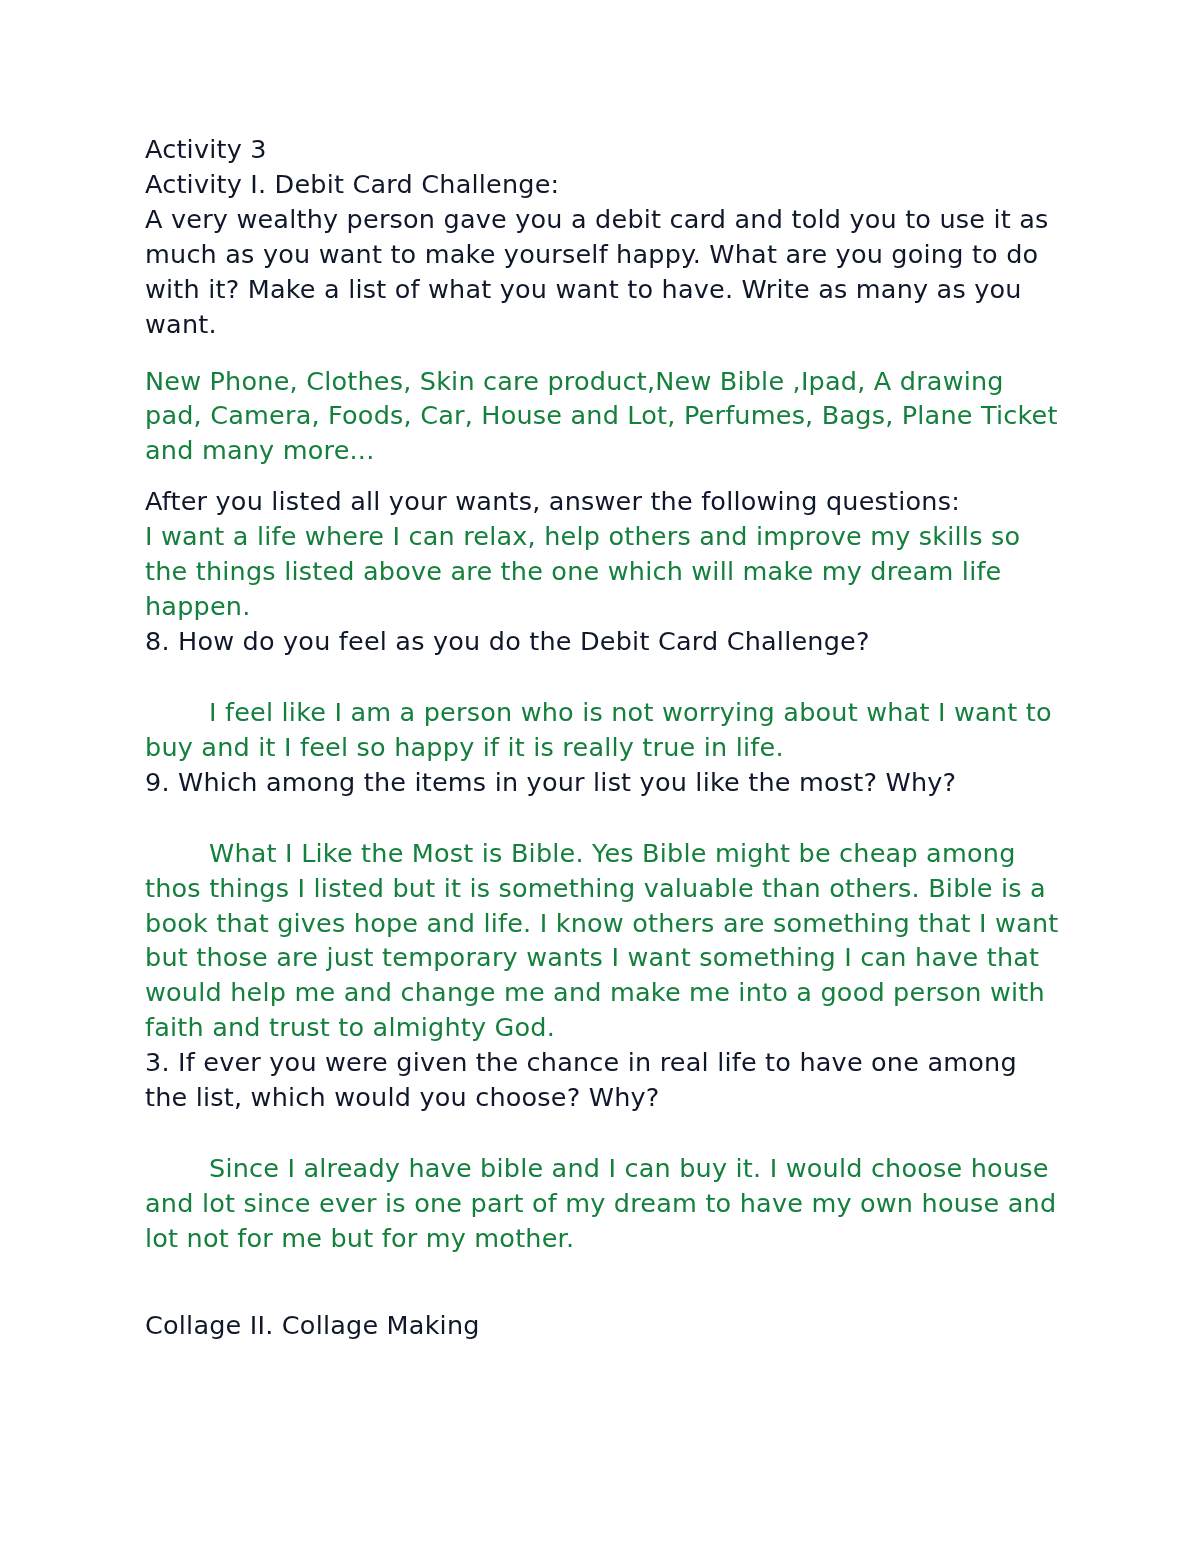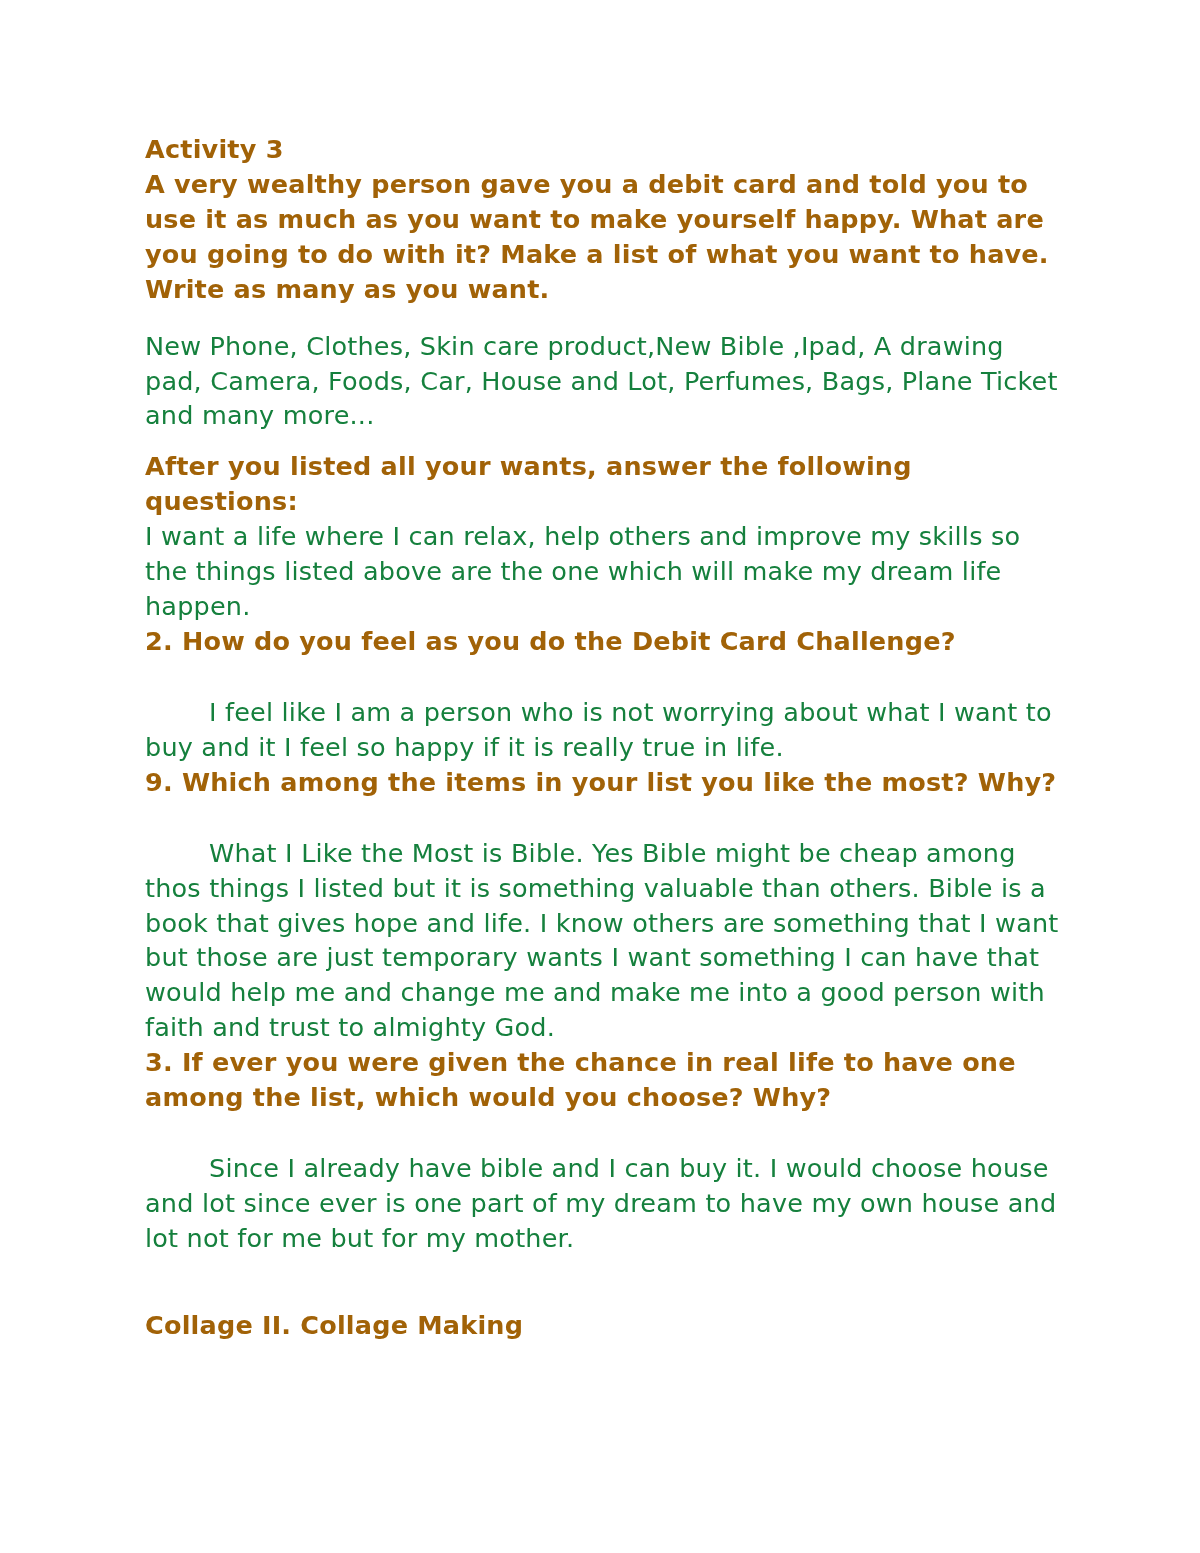--- a/index.html
+++ b/index.html
@@ -26,22 +26,21 @@
     letter-spacing: 0.2px;
     color: #1a1a1a;
   }
   p {
     margin: 0;
   }
   .blk {
     margin: 0 0 0 0;
   }
   .black {
-    color: #a16207;
-    font-weight: bold;
+    color: #0f172a;
   }
   .red {
     color: #15803d;
   }
   .gap-sm {
     height: 16px;
   }
   .gap-md {
     height: 22px;
   }
@@ -54,34 +53,35 @@
   }
 </style>
 </head>
 <body>
 
 <div class="page">
   <div class="doc-body">
 
     <p class="blk black">Activity 3</p>
 
+    <p class="blk black">Activity I. Debit Card Challenge:</p>
 
     <p class="blk black">A very wealthy person gave you a debit card and told you to use it as much as you want to make yourself happy. What are you going to do with it? Make a list of what you want to have. Write as many as you want.</p>
 
     <div class="gap-md"></div>
 
     <p class="blk red">New Phone, Clothes, Skin care product,New Bible ,Ipad, A drawing pad, Camera, Foods, Car, House and Lot, Perfumes, Bags, Plane Ticket and many more...</p>
 
     <div class="gap-sm"></div>
 
     <p class="blk black">After you listed all your wants, answer the following questions:</p>
 
     <p class="blk red">I want a life where I can relax, help others and improve my skills so the things listed above are the one which will make my dream life happen.</p>
 
-    <p class="blk black">2. How do you feel as you do the Debit Card Challenge?</p>
+    <p class="blk black">8. How do you feel as you do the Debit Card Challenge?</p>
 
     <div class="gap-sm"></div>
 
     <p class="blk red indent">I feel like I am a person who is not worrying about what I want to buy and it I feel so happy if it is really true in life.</p>
 
     <p class="blk black">9. Which among the items in your list you like the most? Why?</p>
 
     <div class="gap-sm"></div>
 
     <p class="blk red indent">What I Like the Most is Bible. Yes Bible might be cheap among thos things I listed but it is something valuable than others. Bible is a book that gives hope and life. I know others are something that I want but those are just temporary wants I want something I can have that would help me and change me and make me into a good person with faith and trust to almighty God.</p>

